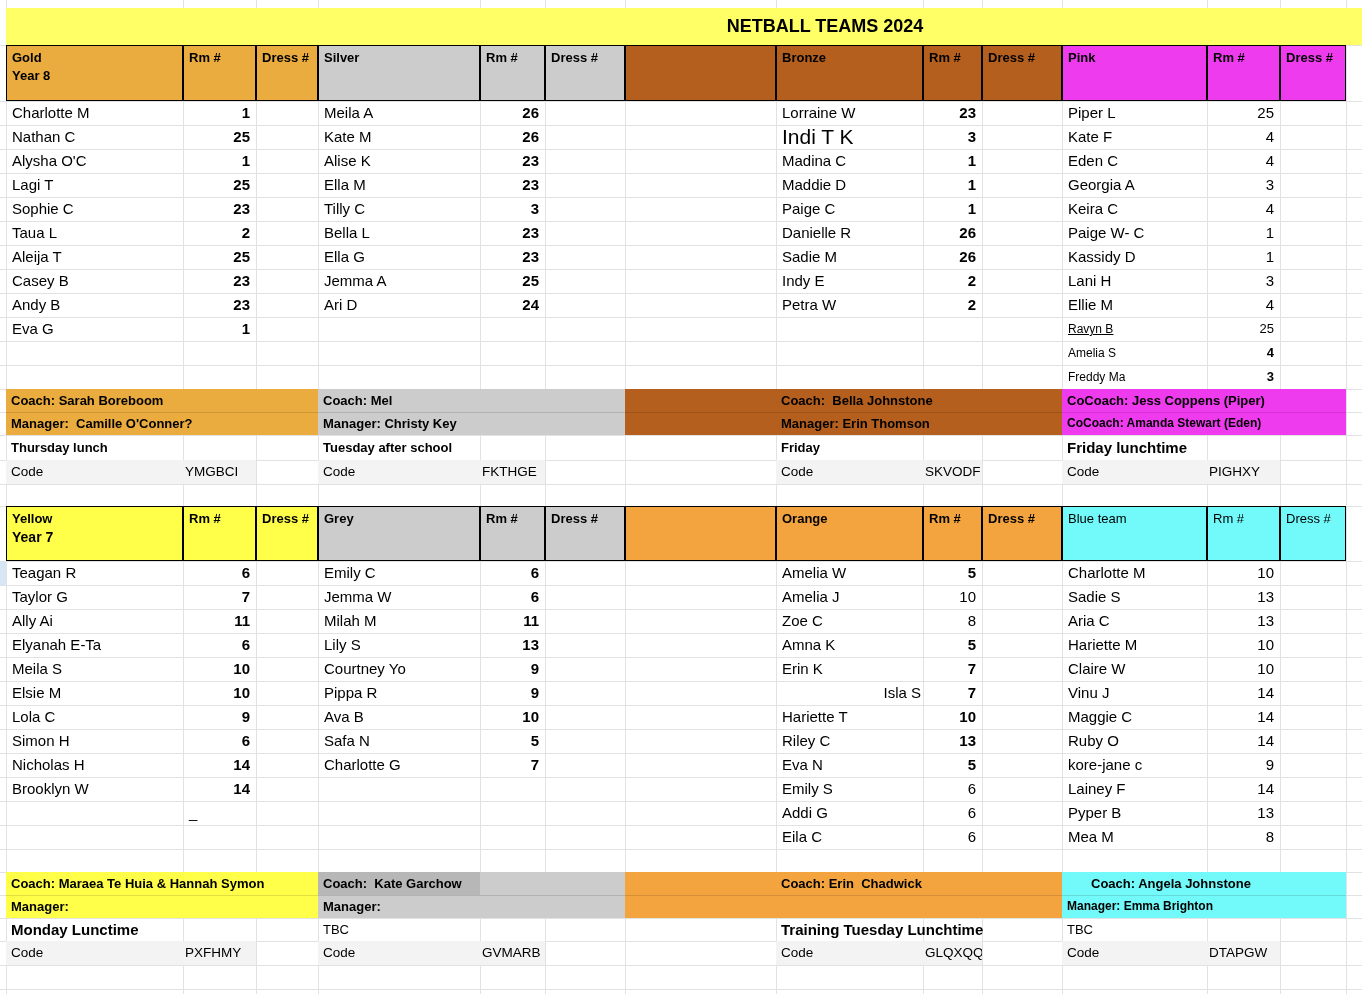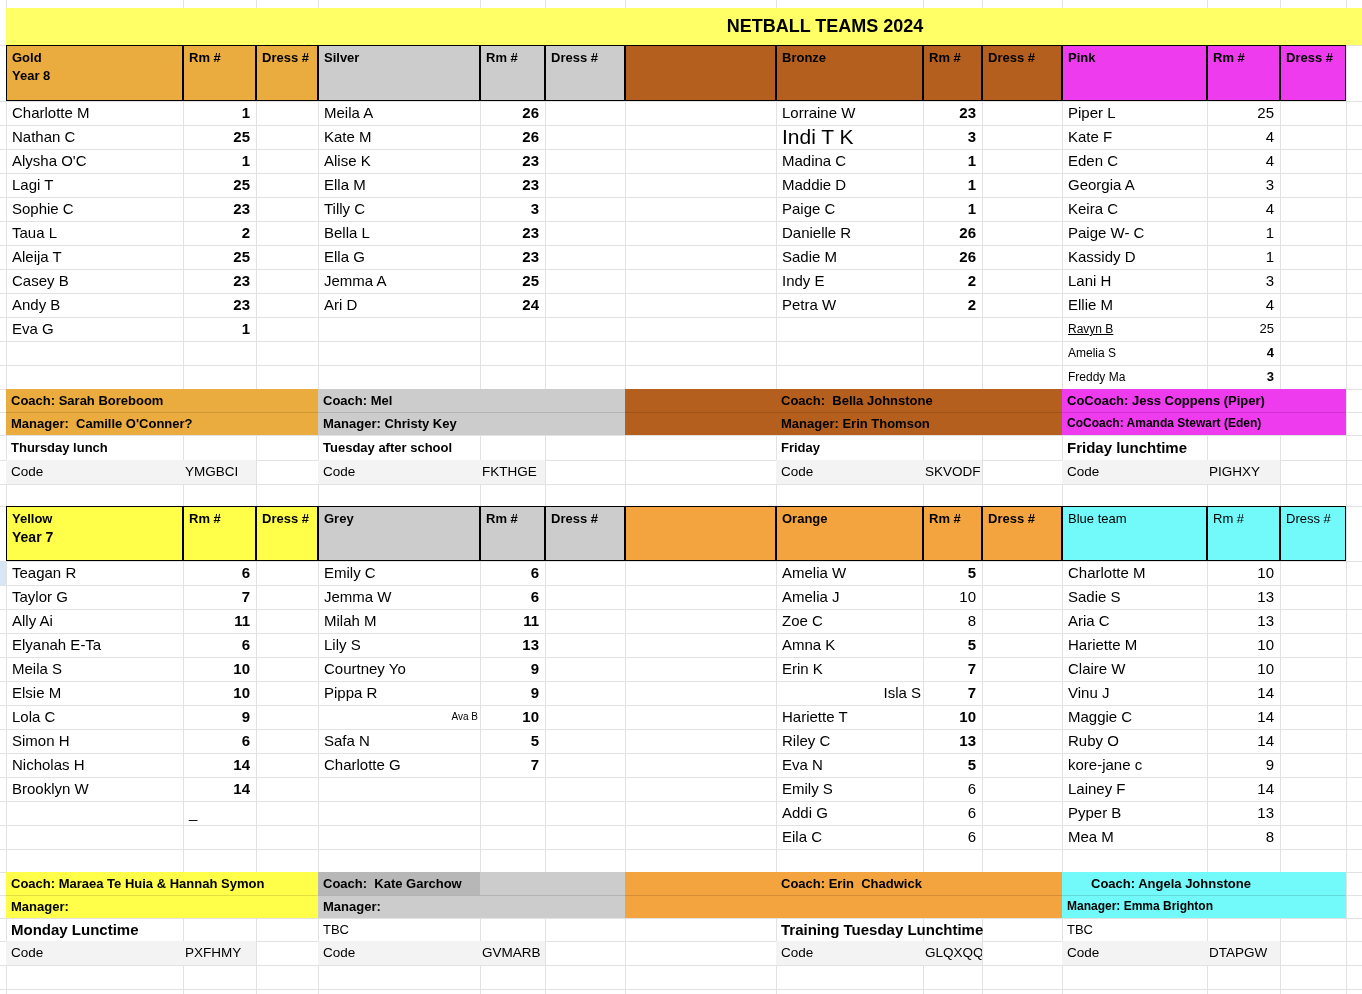--- a/index.html
+++ b/index.html
@@ -253,21 +253,21 @@
     <div class="abs txt" style="left: 324px; top: 585px; width: 154px; height: 24px; line-height: 24px; font-size: 15px; z-index: 5;">Jemma W</div>
     <div class="abs txt" style="left: 482px; top: 585px; width: 57px; height: 24px; line-height: 24px; font-size: 15px; text-align: right; font-weight: 700; z-index: 5;">6</div>
     <div class="abs txt" style="left: 324px; top: 609px; width: 154px; height: 24px; line-height: 24px; font-size: 15px; z-index: 5;">Milah M</div>
     <div class="abs txt" style="left: 482px; top: 609px; width: 57px; height: 24px; line-height: 24px; font-size: 15px; text-align: right; font-weight: 700; z-index: 5;">11</div>
     <div class="abs txt" style="left: 324px; top: 633px; width: 154px; height: 24px; line-height: 24px; font-size: 15px; z-index: 5;">Lily S</div>
     <div class="abs txt" style="left: 482px; top: 633px; width: 57px; height: 24px; line-height: 24px; font-size: 15px; text-align: right; font-weight: 700; z-index: 5;">13</div>
     <div class="abs txt" style="left: 324px; top: 657px; width: 154px; height: 24px; line-height: 24px; font-size: 15px; z-index: 5;">Courtney Yo</div>
     <div class="abs txt" style="left: 482px; top: 657px; width: 57px; height: 24px; line-height: 24px; font-size: 15px; text-align: right; font-weight: 700; z-index: 5;">9</div>
     <div class="abs txt" style="left: 324px; top: 681px; width: 154px; height: 24px; line-height: 24px; font-size: 15px; z-index: 5;">Pippa R</div>
     <div class="abs txt" style="left: 482px; top: 681px; width: 57px; height: 24px; line-height: 24px; font-size: 15px; text-align: right; font-weight: 700; z-index: 5;">9</div>
-    <div class="abs txt" style="left: 324px; top: 705px; width: 154px; height: 24px; line-height: 24px; font-size: 10px; z-index: 5; text-align: right;">Ava B</div>
+    <div class="abs txt" style="left: 324px; top: 705px; width: 154px; height: 24px; line-height: 24px; font-size: 15px; z-index: 5;">Ava B</div>
     <div class="abs txt" style="left: 482px; top: 705px; width: 57px; height: 24px; line-height: 24px; font-size: 15px; text-align: right; font-weight: 700; z-index: 5;">10</div>
     <div class="abs txt" style="left: 324px; top: 729px; width: 154px; height: 24px; line-height: 24px; font-size: 15px; z-index: 5;">Safa N</div>
     <div class="abs txt" style="left: 482px; top: 729px; width: 57px; height: 24px; line-height: 24px; font-size: 15px; text-align: right; font-weight: 700; z-index: 5;">5</div>
     <div class="abs txt" style="left: 324px; top: 753px; width: 154px; height: 24px; line-height: 24px; font-size: 15px; z-index: 5;">Charlotte G</div>
     <div class="abs txt" style="left: 482px; top: 753px; width: 57px; height: 24px; line-height: 24px; font-size: 15px; text-align: right; font-weight: 700; z-index: 5;">7</div>
     <div class="abs txt" style="left: 318px; top: 872px; width: 307px; height: 46px; background: rgb(204, 204, 204); z-index: 3;"></div>
     <div class="abs txt" style="left: 318px; top: 872px; width: 162px; height: 23px; background: rgb(183, 183, 183); z-index: 3;"></div>
     <div class="abs txt" style="left: 323px; top: 872px; width: 302px; height: 23px; line-height: 23px; font-size: 13px; font-weight: 700; z-index: 5;">Coach:  Kate Garchow</div>
     <div class="abs txt" style="left: 323px; top: 895px; width: 302px; height: 23px; line-height: 23px; font-size: 13px; font-weight: 700; z-index: 5;">Manager:</div>
     <div class="abs txt" style="left: 323px; top: 918px; width: 297px; height: 23px; line-height: 23px; font-size: 13px; font-weight: 400; z-index: 5;">TBC</div>

